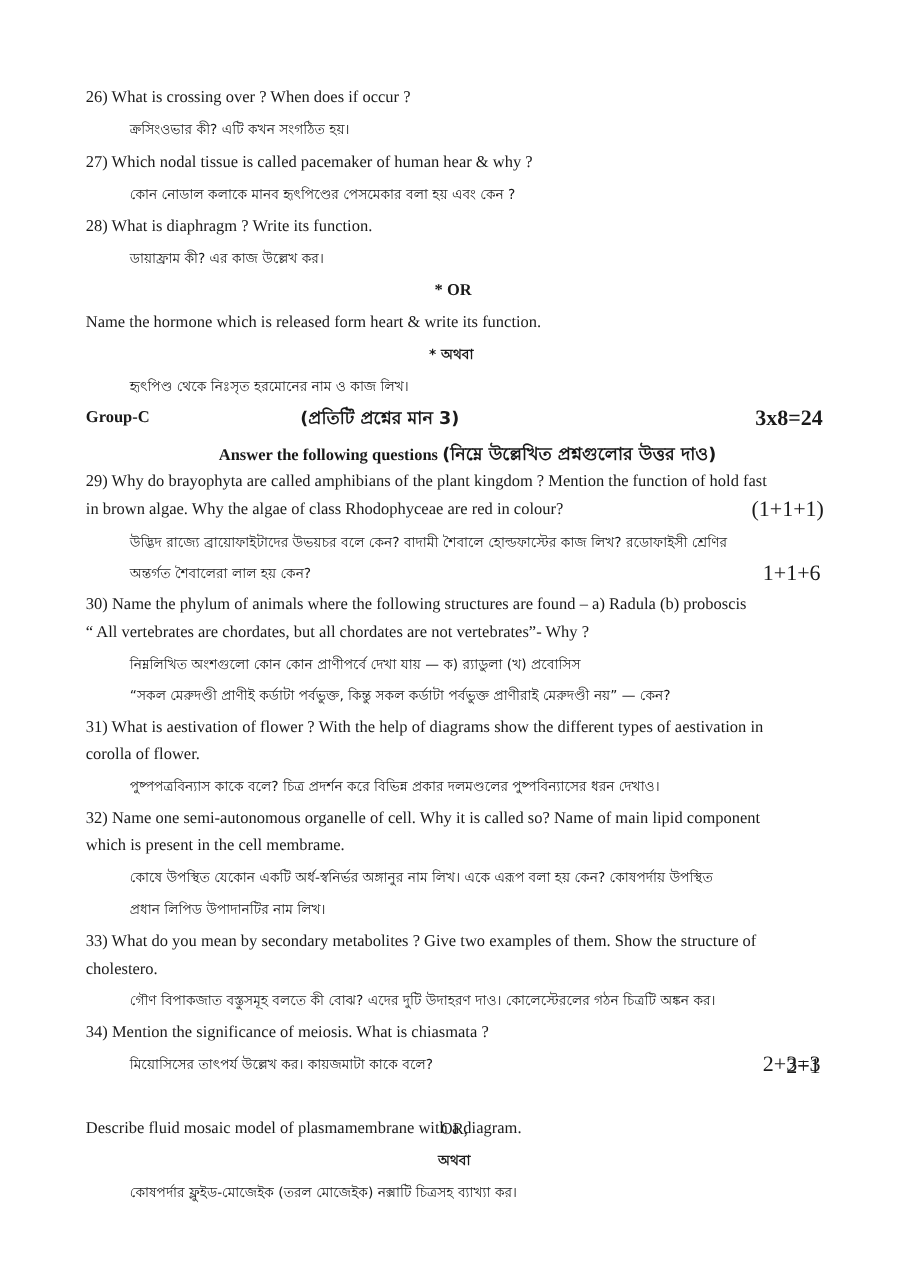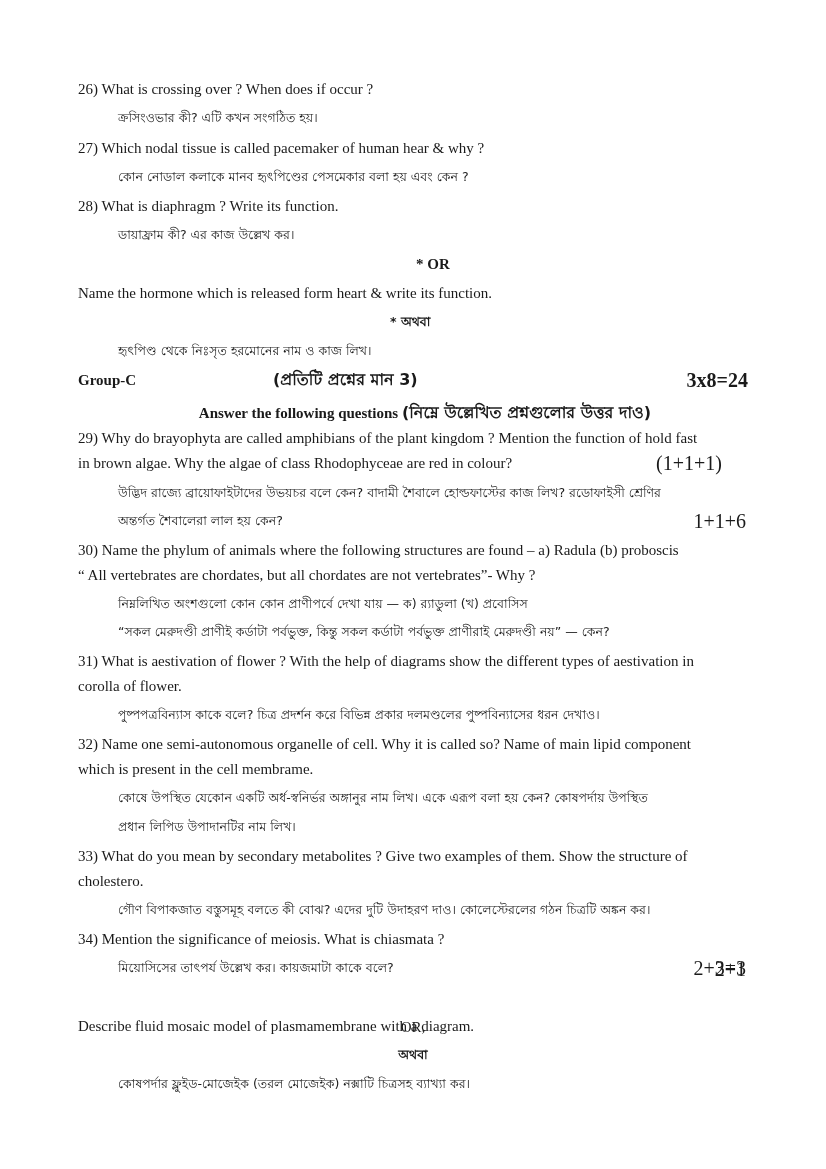--- a/index.html
+++ b/index.html
@@ -20,36 +20,36 @@
 <body>
 
 <div class="line en" style="top:80px">26) What  is crossing over ? When does if occur ?</div>
 <div class="line bn" style="top:109px">ক্রসিংওভার কী? এটি কখন সংগঠিত হয়।</div>
 
 <div class="line en" style="top:139px">27) Which nodal tissue is called pacemaker of human hear &amp; why ?</div>
 <div class="line bn" style="top:168px">কোন নোডাল কলাকে মানব হৃৎপিণ্ডের পেসমেকার বলা হয় এবং কেন ?</div>
 
 <div class="line en" style="top:197px">28) What is diaphragm ? Write its function.</div>
 <div class="line bn" style="top:226px">ডায়াফ্রাম কী? এর কাজ উল্লেখ কর।</div>
-<div class="line bold" style="top:255px; left:416px; width:auto;">* OR</div>
+<div class="line bold" style="top:255px; left:395px; width:auto;">* OR</div>
 <div class="line" style="top:284px; left:78px;">Name the hormone which is released form heart &amp; write its function.</div>
 <div class="line bn bold" style="top:313px; left:390px;">* অথবা</div>
 <div class="line bn" style="top:342px">হৃৎপিণ্ড থেকে নিঃসৃত হরমোনের নাম ও কাজ লিখ।</div>
 
 <div class="line bold" style="top:371px; left:78px; width:auto;font-family:Liberation Serif, serif;">Group-C</div>
 <div class="line bold bn-inline" style="top:371px; left:273px; width:auto;">(প্রতিটি প্রশ্নের মান 3)</div>
 <div class="mark bold" style="top:371px; right:78px;">3x8=24</div>
 <div class="line center bold" style="top:404px;margin-left:12px;">
   <span>Answer the following questions</span>
   <span class="bn-inline">(নিম্নে উল্লেখিত প্রশ্নগুলোর উত্তর দাও)</span>
 </div>
 
 <div class="line en" style="top:429px">29) Why do brayophyta are called amphibians of the plant kingdom ? Mention the function of hold fast</div>
 <div class="line en" style="top:454px">in brown algae. Why the algae of class Rhodophyceae are red in colour?</div>
-<div class="mark" style="top:454px; right:104px;">(1+1+1)</div>
+<div class="mark" style="top:454px; right:77px;">(1+1+1)</div>
 <div class="line bn" style="top:484px">উদ্ভিদ রাজ্যে ব্রায়োফাইটাদের উভয়চর বলে কেন? বাদামী শৈবালে হোল্ডফাস্টের কাজ লিখ? রডোফাইসী শ্রেণির</div>
 <div class="line bn" style="top:512px">অন্তর্গত শৈবালেরা লাল হয় কেন?</div>
 <div class="mark" style="top:512px; right:80px;">1+1+6</div>
 
 <div class="line en" style="top:541px">30) Name the phylum of animals where the following structures are found – a) Radula (b) proboscis</div>
 <div class="line en" style="top:566px">“ All vertebrates are chordates, but all chordates are not vertebrates”- Why ?</div>
 <div class="line bn" style="top:595px">নিম্নলিখিত অংশগুলো কোন কোন প্রাণীপর্বে দেখা যায় — ক) র‍্যাডুলা (খ) প্রবোসিস</div>
 <div class="line bn" style="top:623px">“সকল মেরুদণ্ডী প্রাণীই কর্ডাটা পর্বভুক্ত, কিন্তু সকল কর্ডাটা পর্বভুক্ত প্রাণীরাই মেরুদণ্ডী নয়” — কেন?</div>
 
 <div class="line en" style="top:652px">31) What is aestivation of flower ? With the help of diagrams show the different types of aestivation in</div>

